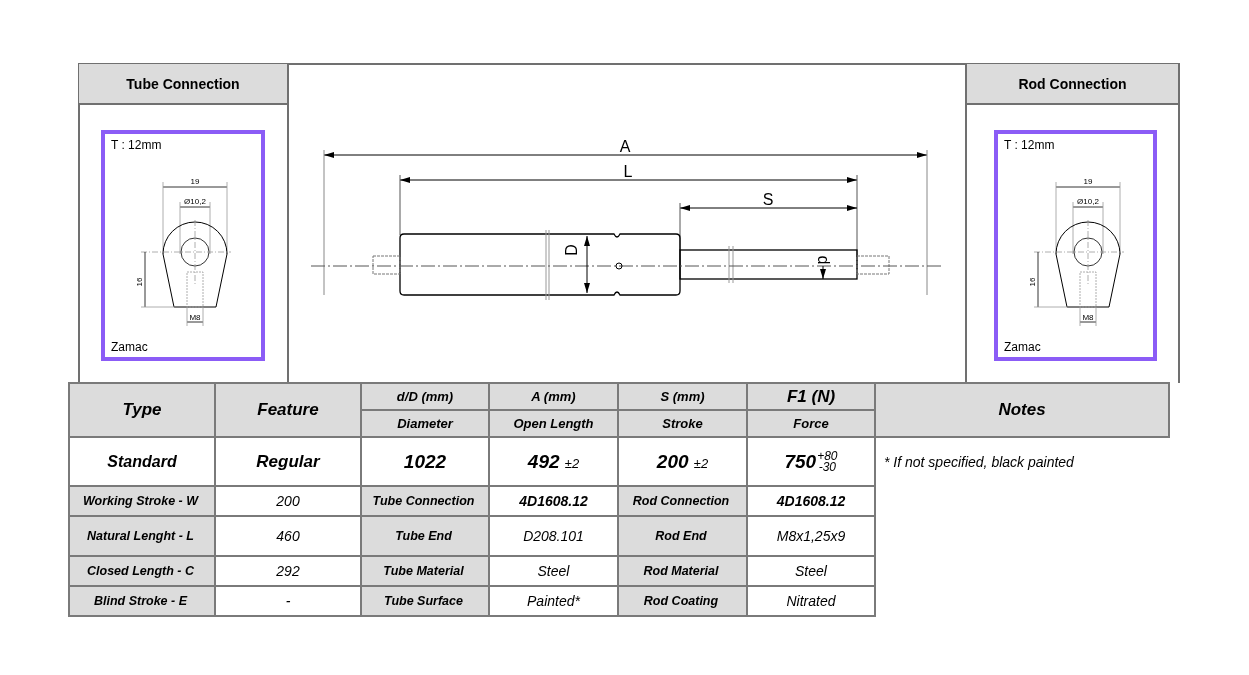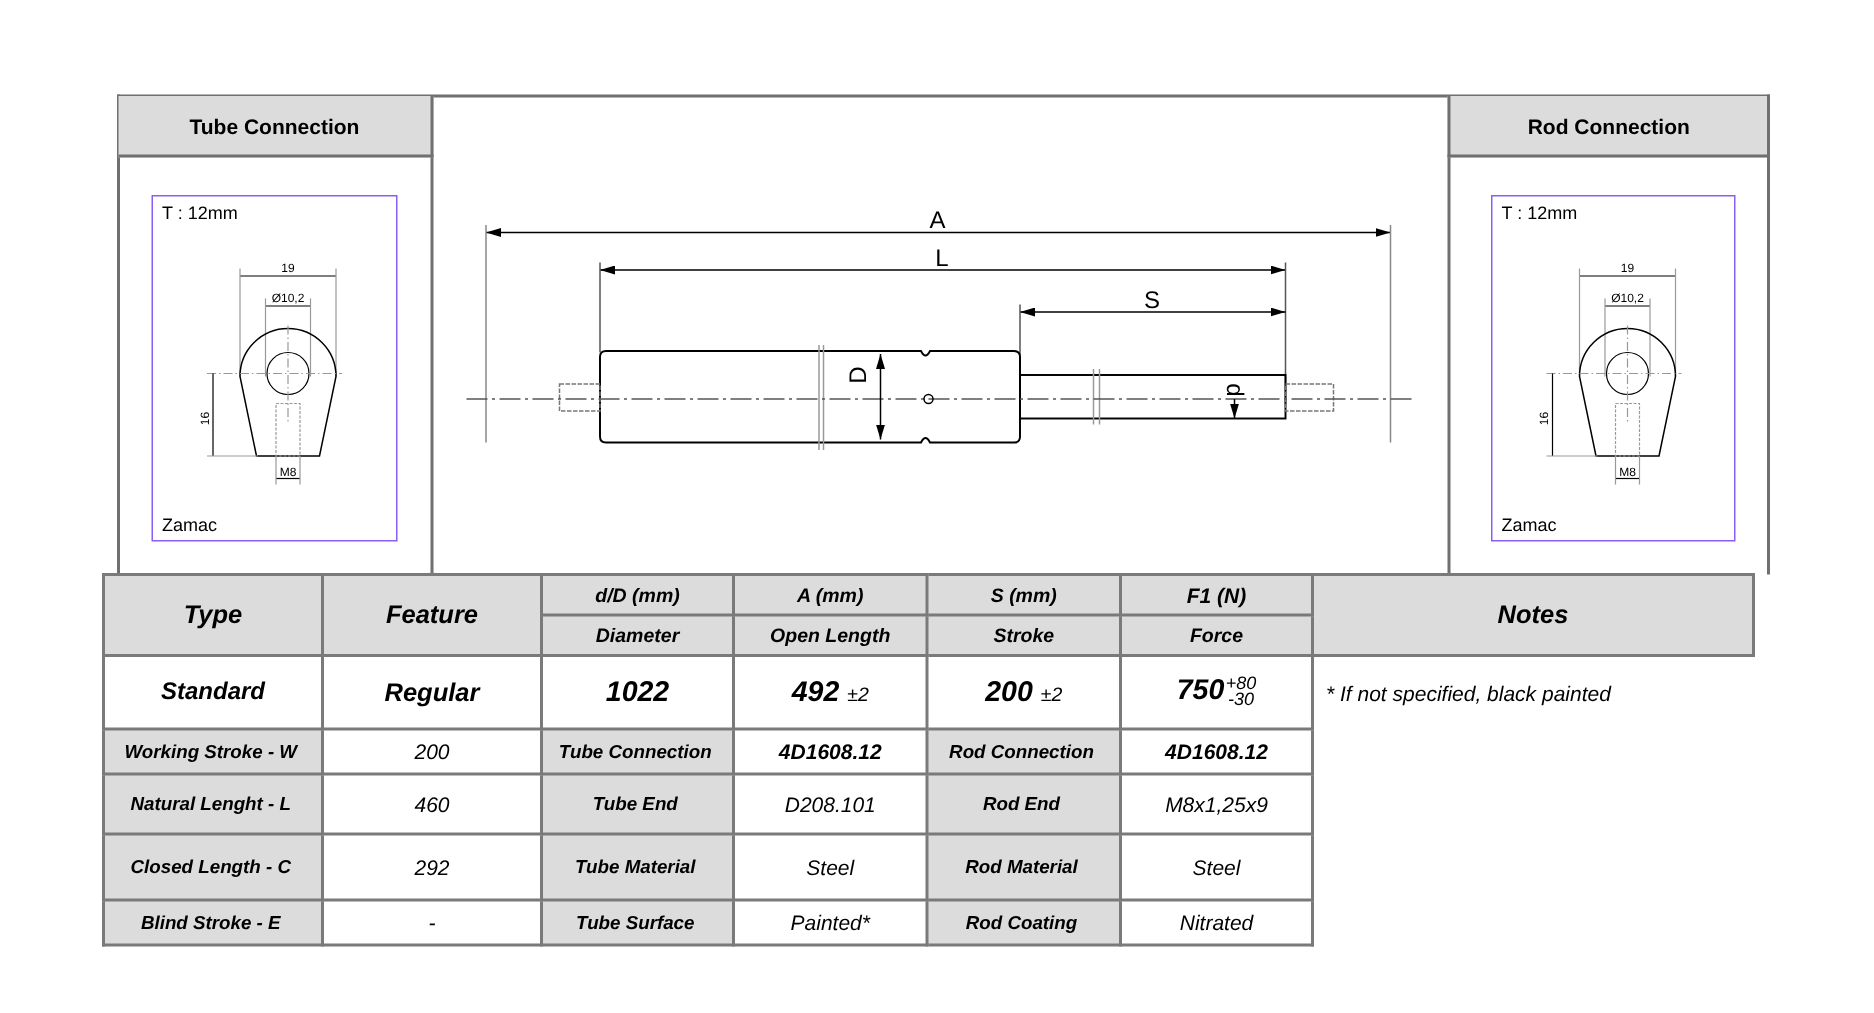--- a/index.html
+++ b/index.html
@@ -1,19 +1,19 @@
 <!DOCTYPE html>
 <html><head>
 <meta charset="utf-8">
 <style>
   html, body { margin:0; padding:0; background:#ffffff; }
   body { width:1249px; height:675px; position:relative; font-family:"Liberation Sans", sans-serif; color:#000; overflow:hidden; }
   .abs { position:absolute; box-sizing:border-box; }
   .hdr { background:#dcdcdc; font-weight:bold; display:flex; align-items:center; justify-content:center; }
-  .conn-inner { border:1px solid #8b5cf6; background:#fff; }
+  .conn-inner { border:4px solid #8b5cf6; background:#fff; }
   .small { font-size:11px; }
   table.spec { position:absolute; left:68px; top:382px; border-collapse:collapse; table-layout:fixed;font-style:italic; }
   table.spec td { border:2px solid #7a7a7a; padding:0; text-align:center; vertical-align:middle; box-sizing:border-box; font-size:14px; }
   td.g { background:#dcdcdc; }
   td.hb { font-weight:bold; }
   td.lbl { background:#dcdcdc; font-weight:bold; text-align:center; padding-right:3px !important; font-size:12.5px !important; }
   td.big { font-size:19px !important; font-weight:bold; }
   td.notes-cell { border:none !important; text-align:left !important; padding-left:8px !important; font-size:14px; }
   td.blank { border:none !important; }
   .tol { font-size:13px; font-weight:normal; }
@@ -155,21 +155,21 @@
       <col style="width:128px">
       <col style="width:294px">
   </colgroup>
   <tbody>
       <tr style="height:27px">
     <td class="g hb" rowspan="2" style="font-size:17px">Type</td>
     <td class="g hb" rowspan="2" style="font-size:17px">Feature</td>
     <td class="g hb" style="font-size:13px">d/D (mm)</td>
     <td class="g hb" style="font-size:13px">A (mm)</td>
     <td class="g hb" style="font-size:13px">S (mm)</td>
-    <td class="g hb" style="font-size:14px">F1 (N)</td>
+    <td class="g hb" style="font-size:17px">F1 (N)</td>
     <td class="g hb" rowspan="2" style="font-size:17px">Notes</td>
   </tr>
   <tr style="height:27px">
     <td class="g hb" style="font-size:13px">Diameter</td>
     <td class="g hb" style="font-size:13px">Open Length</td>
     <td class="g hb" style="font-size:13px">Stroke</td>
     <td class="g hb" style="font-size:13px">Force</td>
   </tr>
   <tr style="height:49px">
     <td class="hb" style="font-size:16px">Standard</td>
@@ -199,21 +199,21 @@
   </tr>
   <tr style="height:40px">
     <td class="lbl">Natural Lenght - L</td>
     <td>460</td>
     <td class="lbl">Tube End</td>
     <td>D208.101</td>
     <td class="lbl">Rod End</td>
     <td>M8x1,25x9</td>
     <td class="blank"></td>
   </tr>
-  <tr style="height:44px">
+  <tr style="height:30px">
     <td class="lbl">Closed Length - C</td>
     <td>292</td>
     <td class="lbl">Tube Material</td>
     <td>Steel</td>
     <td class="lbl">Rod Material</td>
     <td>Steel</td>
     <td class="blank"></td>
   </tr>
   <tr style="height:30px">
     <td class="lbl">Blind Stroke - E</td>

